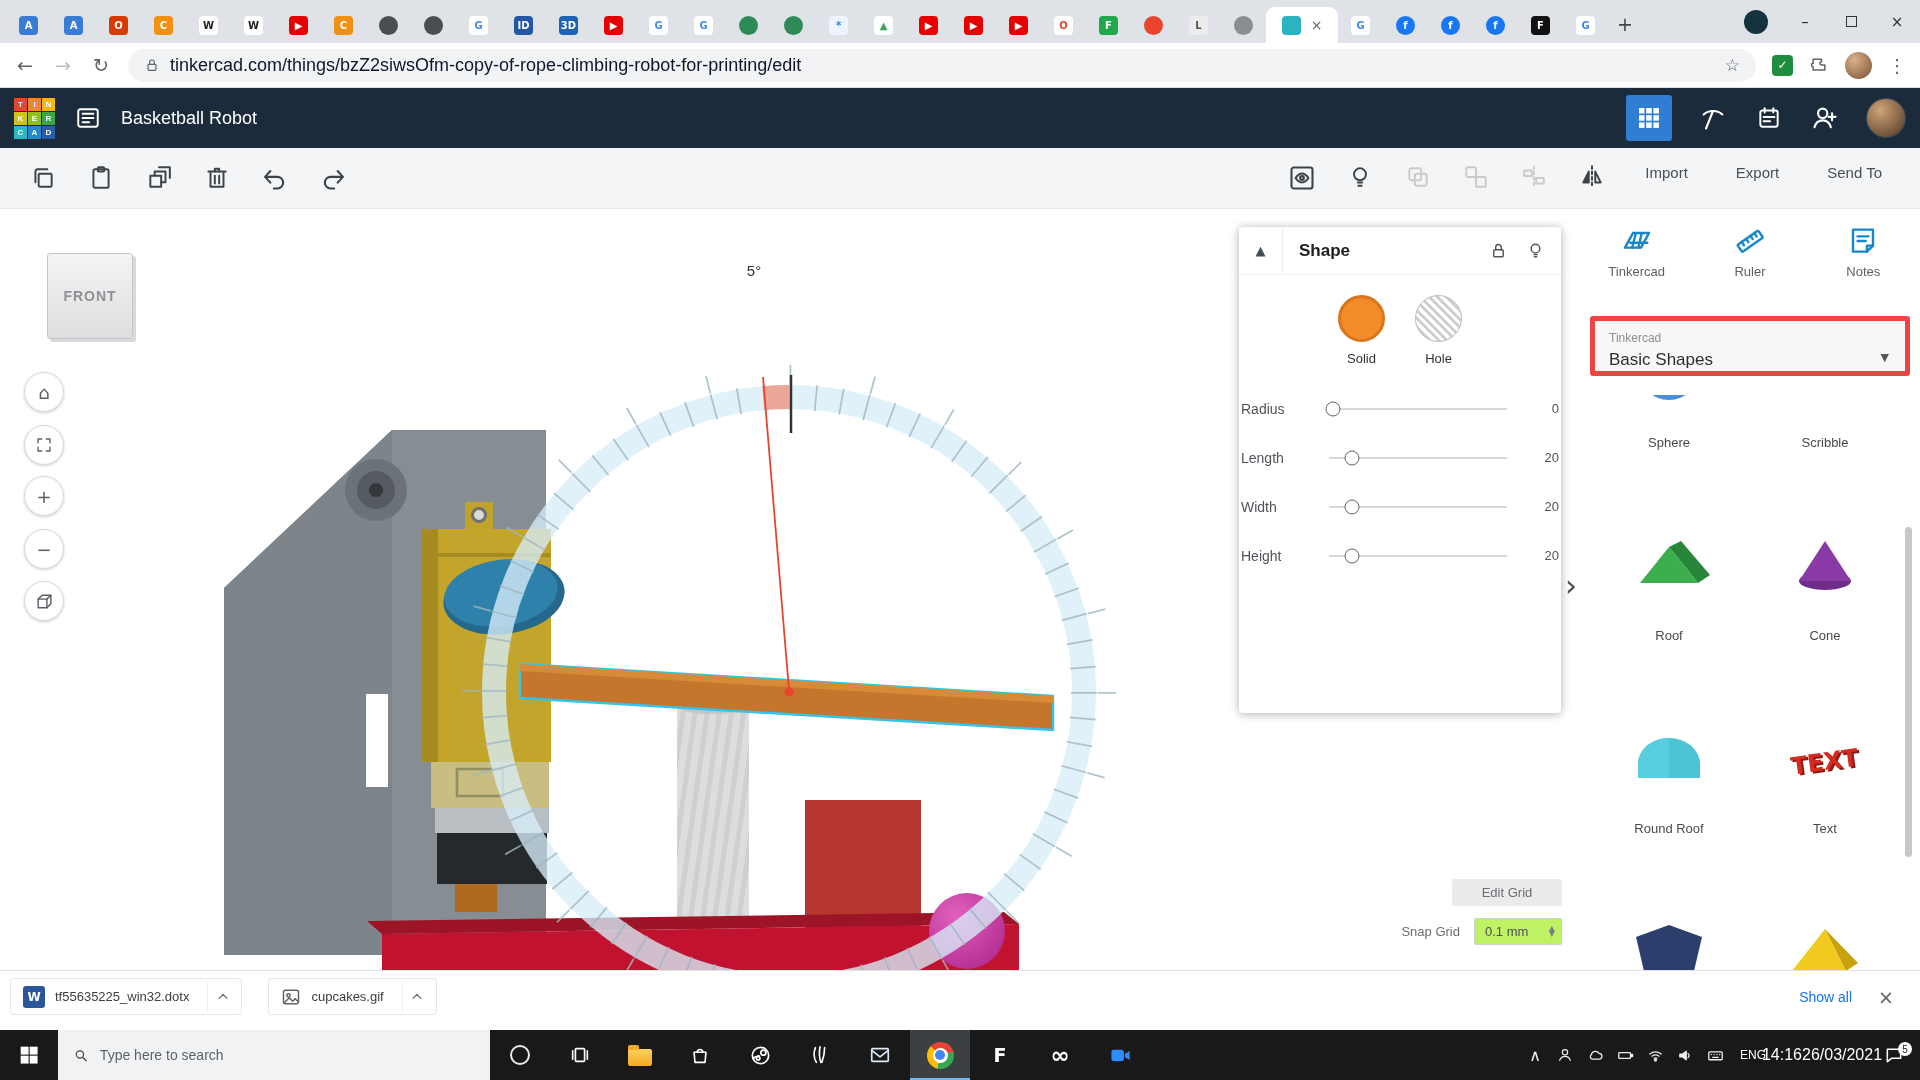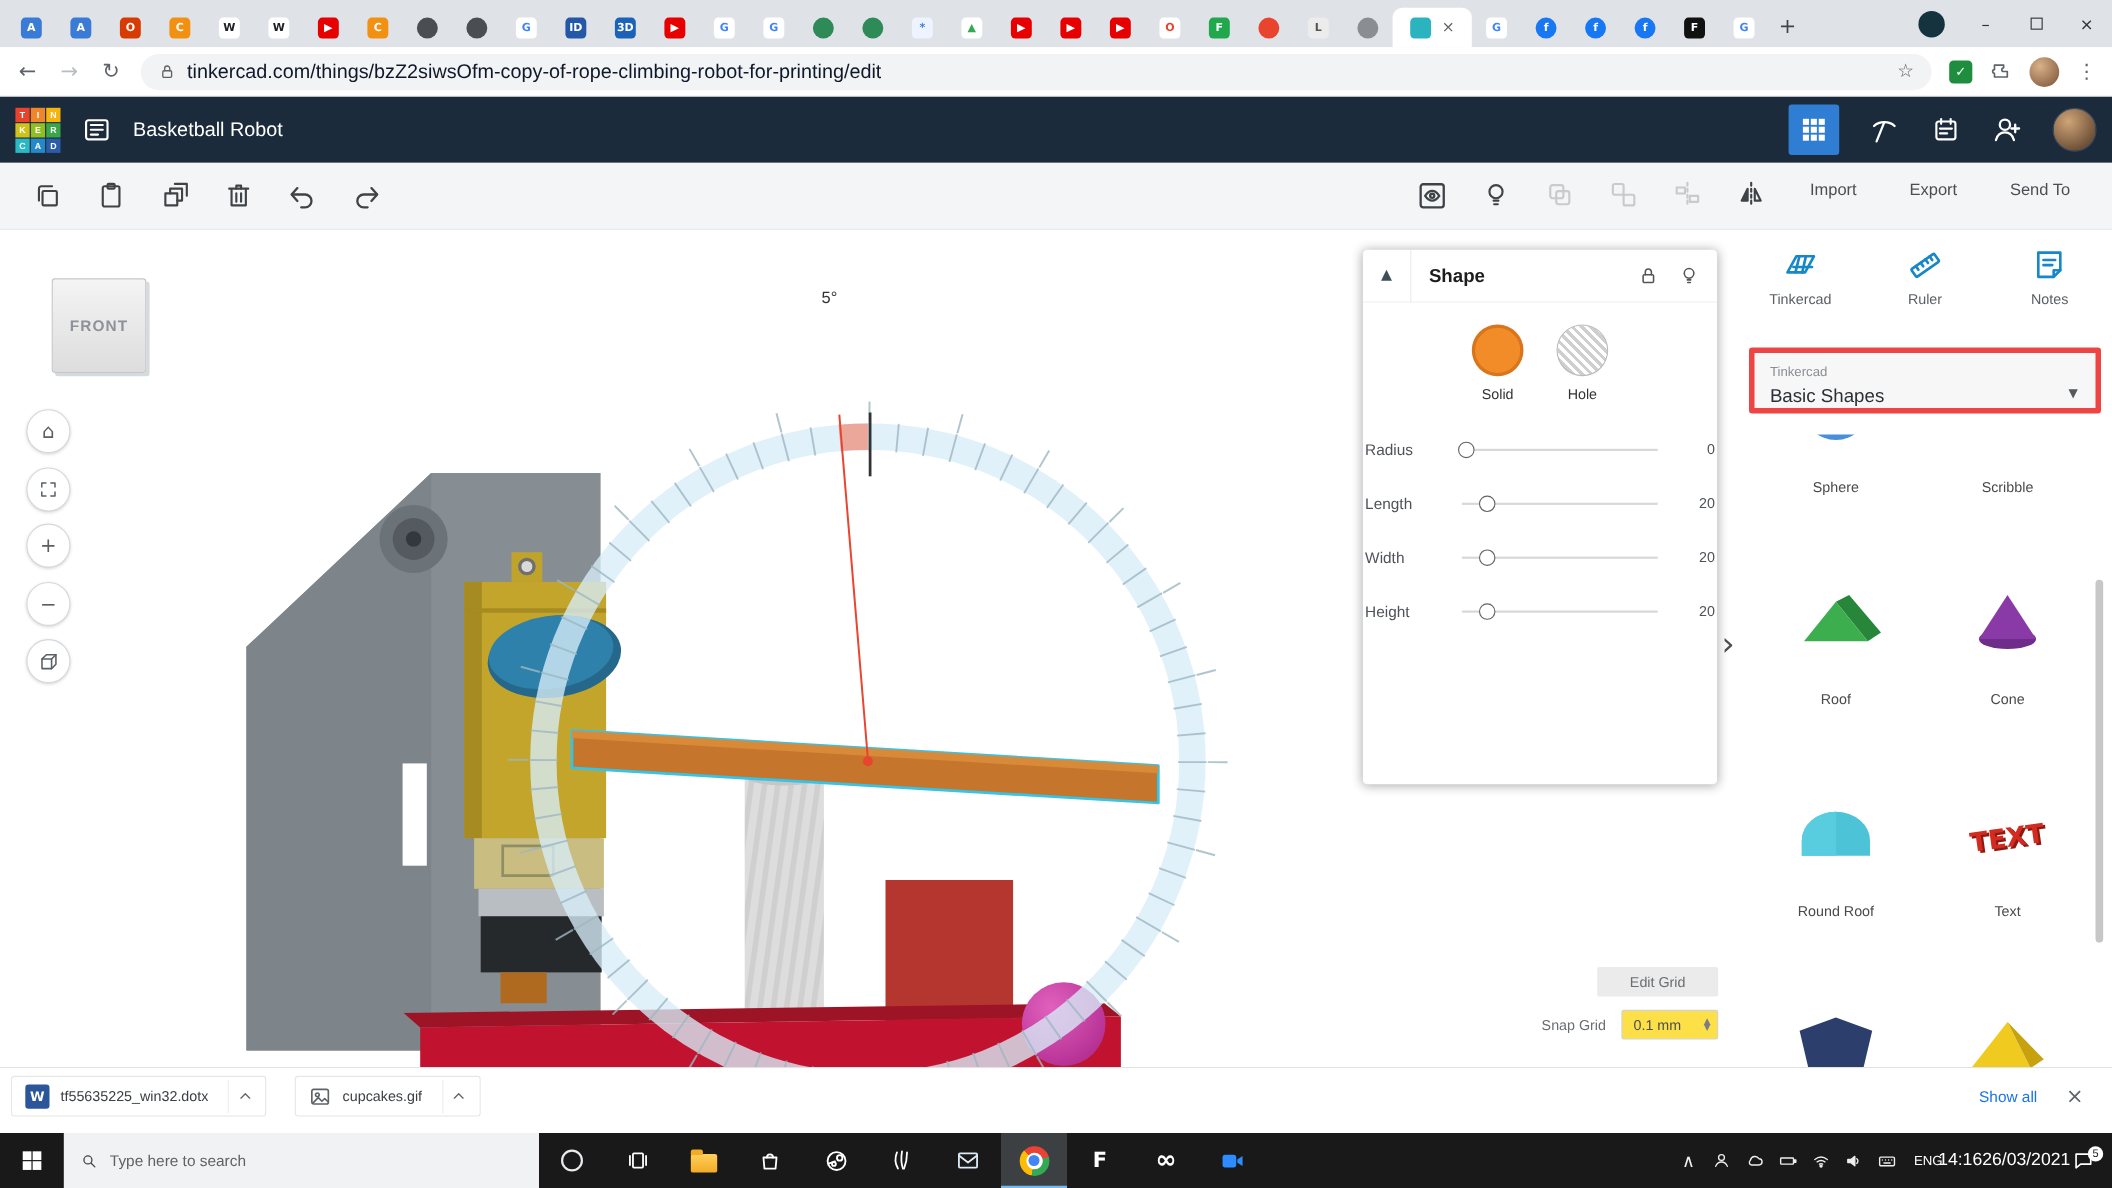--- a/index.html
+++ b/index.html
@@ -52,21 +52,21 @@
 .tb-text{font-size:15px;color:#4a4f54;padding:0 24px}
 
 
 .canvas{position:absolute;left:0;top:209px;width:1580px;height:761px;background:#fff;overflow:hidden}
 .scene{position:absolute;left:0;top:0}
 .viewcube{position:absolute;left:47px;top:44px;width:86px;height:86px;background:linear-gradient(#f4f4f4,#ddd);border:1px solid #c2c6ca;border-radius:3px;box-shadow:3px 3px 0 #d7dadd;display:flex;align-items:center;justify-content:center;color:#8d9298;font-weight:bold;font-size:14px;letter-spacing:1px}
 .cv-btn{position:absolute;left:24px;width:40px;height:40px;border-radius:50%;background:#fff;border:1px solid #d6d9dc;box-shadow:0 1px 3px rgba(0,0,0,.18);display:flex;align-items:center;justify-content:center;color:#5a6066;font-size:18px}
 .angle-pill{position:absolute;left:733px;top:46px;width:42px;height:30px;background:#fff;box-shadow:0 0 6px rgba(255,255,255,.9);display:flex;align-items:center;justify-content:center;font-size:15px;color:#333}
 .editgrid-btn{position:absolute;left:1452px;top:670px;width:110px;height:27px;background:#ebebec;border-radius:2px;display:flex;align-items:center;justify-content:center;font-size:13px;color:#6a6e72}
 .snap-label{position:absolute;left:1330px;top:715px;width:130px;text-align:right;font-size:13px;color:#6a6e72}
-.snap-select{position:absolute;left:1474px;top:709px;width:88px;height:27px;background:#fde047;border:1px solid #d0d3d6;border-radius:2px;display:flex;align-items:center;padding:0 6px 0 10px;font-size:13px;color:#4a4f54}
+.snap-select{position:absolute;left:1474px;top:709px;width:88px;height:27px;background:#bef264;border:1px solid #d0d3d6;border-radius:2px;display:flex;align-items:center;padding:0 6px 0 10px;font-size:13px;color:#4a4f54}
 .spin{margin-left:auto;display:flex;flex-direction:column;line-height:.62;font-size:8px;color:#7a7e82}
 .sb-handle{position:absolute;left:1560px;top:565px;width:22px;height:40px;display:flex;align-items:center;justify-content:center;color:#4a4f54;font-size:30px}
 
 
 .shape-panel{position:absolute;left:1239px;top:227px;width:322px;height:486px;background:#fff;border-radius:4px;box-shadow:0 1px 10px rgba(0,0,0,.32);z-index:5}
 .sp-head{height:48px;display:flex;align-items:center;border-bottom:1px solid #f0f0f0}
 .sp-collapse{width:44px;height:48px;border-right:1px solid #ececec;display:flex;align-items:center;justify-content:center;color:#3f4e58;font-size:13px}
 .sp-title{font-size:17px;color:#1d1d1d;margin-left:16px;font-weight:bold}
 .sp-headics{margin-left:auto;display:flex;gap:18px;padding-right:16px;color:#555}
 .sp-solidrow{display:flex;justify-content:center;gap:30px;margin-top:20px}

